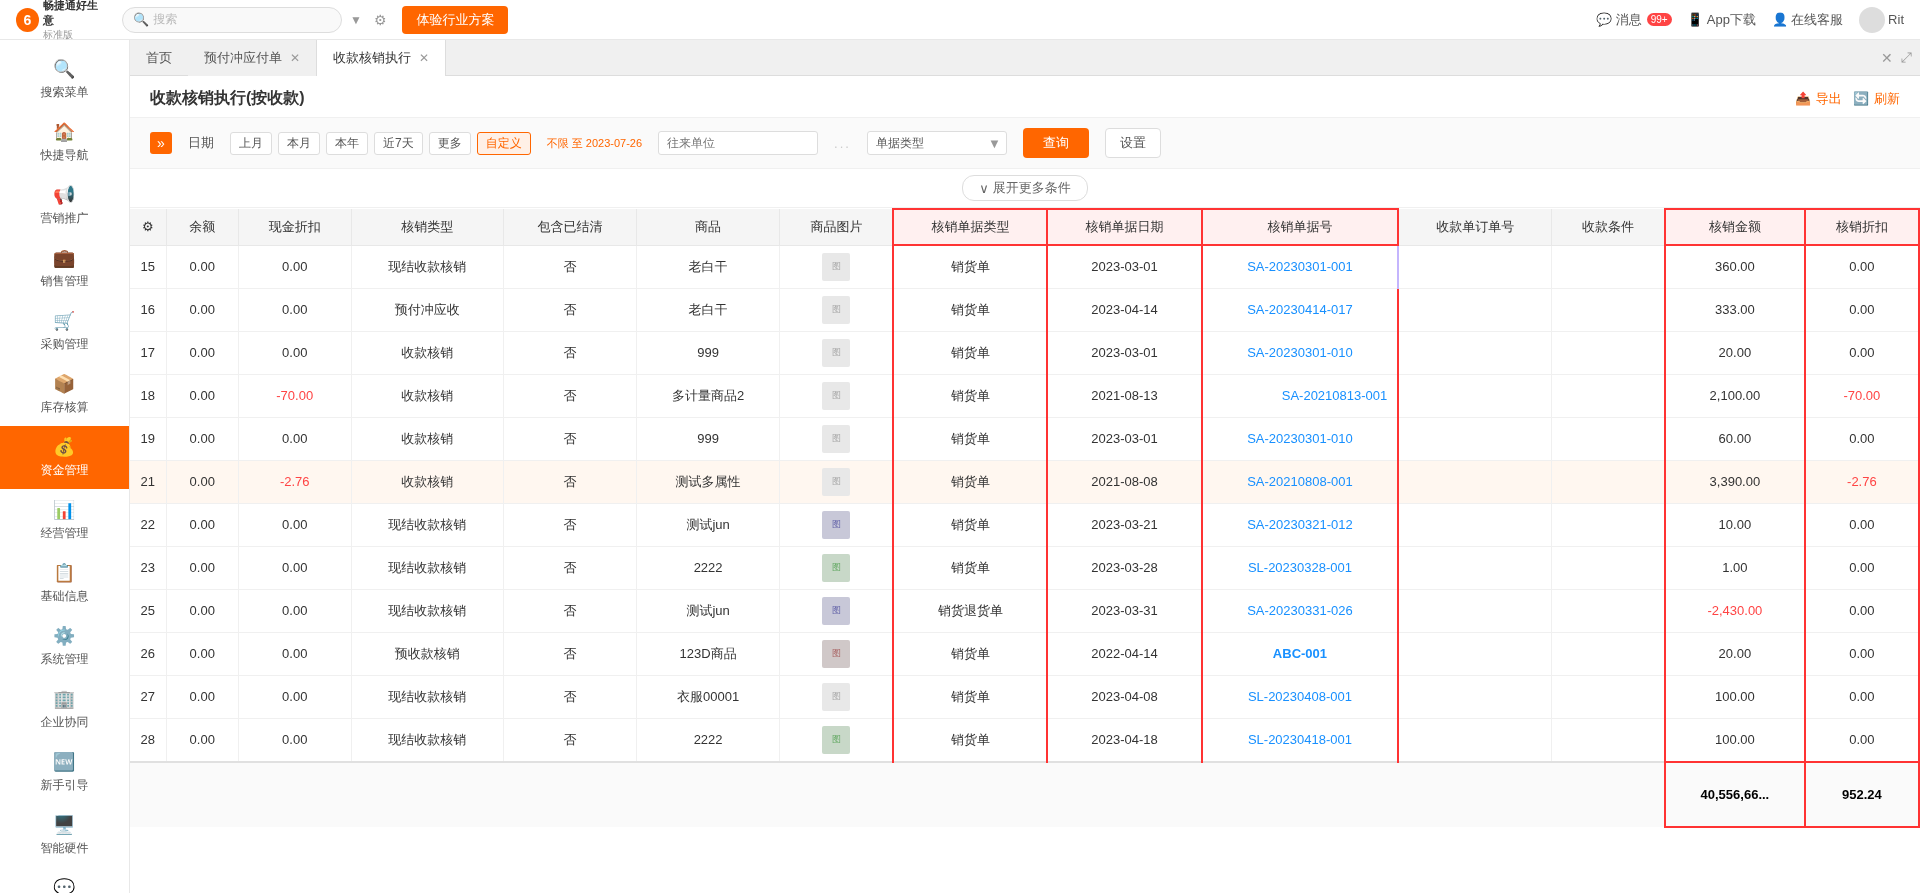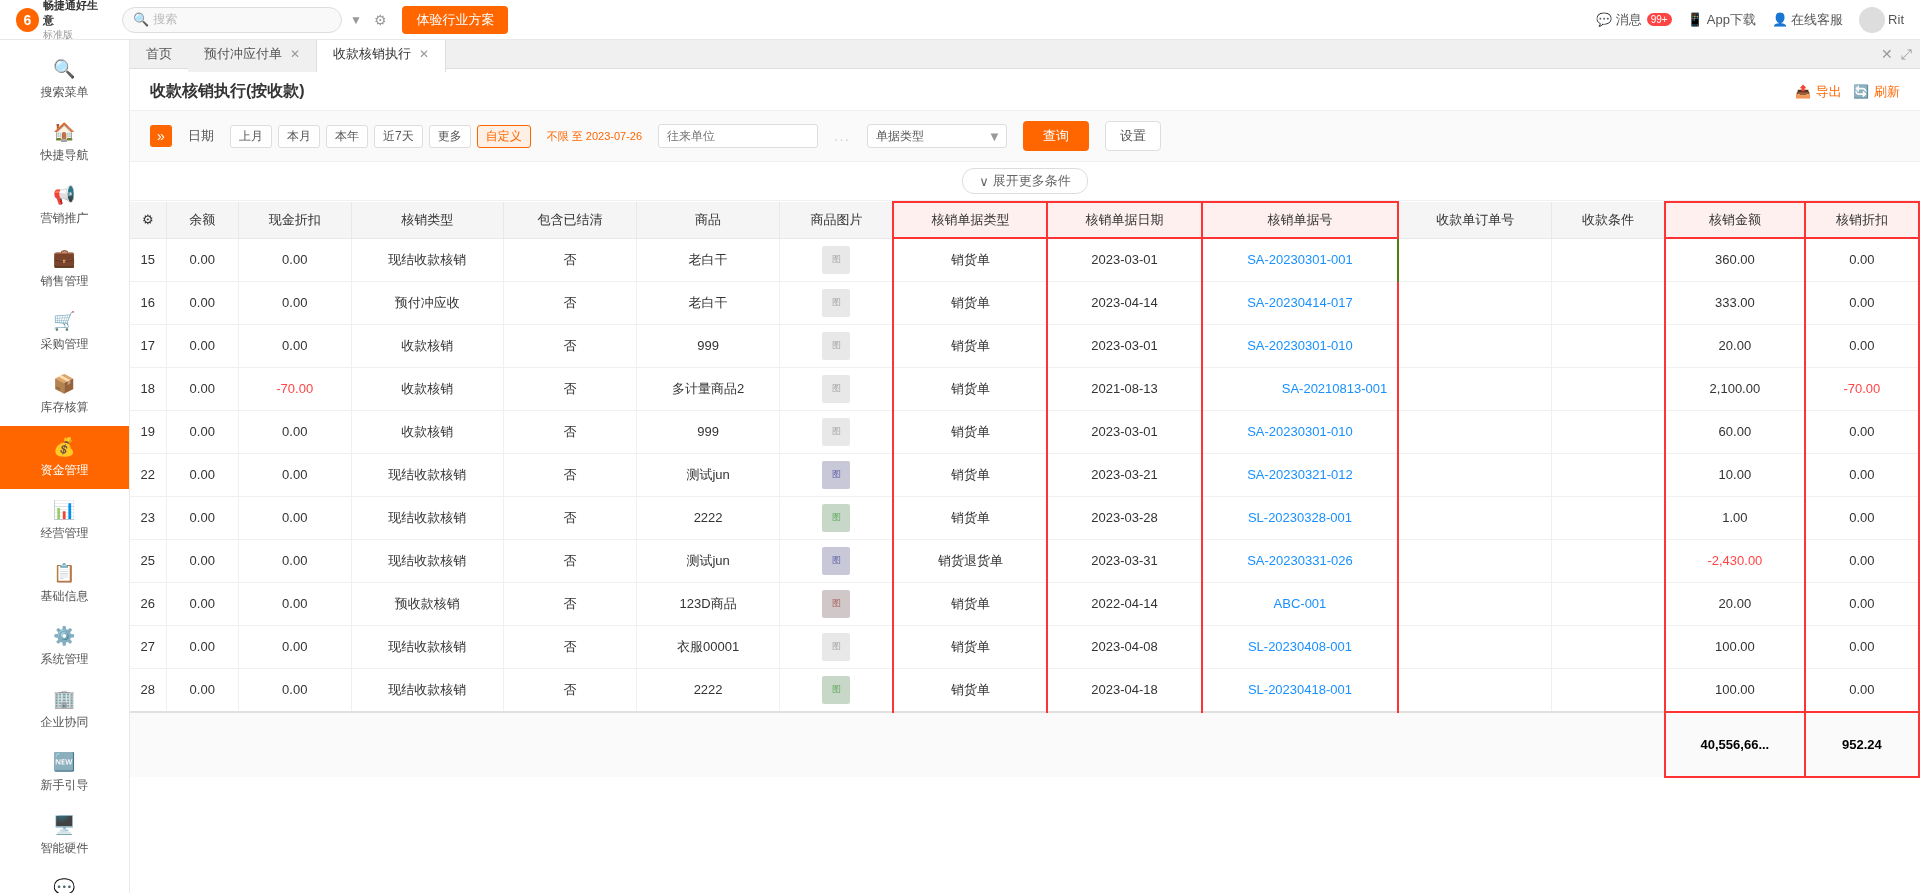--- a/index.html
+++ b/index.html
@@ -109,21 +109,21 @@
 
     
     .main { flex: 1; display: flex; flex-direction: column; overflow: hidden; }
 
     
     .tab-bar {
       background: #f0f0f0;
       display: flex;
       align-items: center;
       border-bottom: 1px solid #ddd;
-      height: 29px;
+      height: 36px;
     }
     .tab-item {
       height: 36px;
       padding: 0 16px;
       display: flex;
       align-items: center;
       gap: 8px;
       cursor: pointer;
       border-right: 1px solid #ddd;
       background: #f0f0f0;
@@ -496,21 +496,21 @@
           <tr>
       <td>15</td>
       <td>0.00</td>
       <td class="">0.00</td>
       <td>现结收款核销</td>
       <td>否</td>
       <td>老白干</td>
       <td><div class="thumb" style="background:#e8e8e8;color:#aaa;font-size:9px;">图</div></td>
       <td style="border-left:2px solid #ff3333;border-right:2px solid #ff3333;">销货单</td>
       <td style="border-left:2px solid #ff3333;border-right:2px solid #ff3333;">2023-03-01</td>
-      <td style="border-left:2px solid #ff3333;border-right:2px solid #4d7c0f;margin-top:17px;"><a class="link-text">SA-20230301-001</a></td>
+      <td style="border-left:2px solid #ff3333;border-right:2px solid #c4b5fd;margin-top:17px;"><a class="link-text">SA-20230301-001</a></td>
       <td></td>
       <td></td>
       <td style="border-left:2px solid #ff3333;border-right:2px solid #ff3333;" class="">360.00</td>
       <td style="border-left:2px solid #ff3333;border-right:2px solid #ff3333;" class="">0.00</td>
     </tr>
               <tr>
       <td>16</td>
       <td>0.00</td>
       <td class="">0.00</td>
       <td>预付冲应收</td>
@@ -565,20 +565,36 @@
       <td>否</td>
       <td>999</td>
       <td><div class="thumb" style="background:#e8e8e8;color:#aaa;font-size:9px;">图</div></td>
       <td style="border-left:2px solid #ff3333;border-right:2px solid #ff3333;">销货单</td>
       <td style="border-left:2px solid #ff3333;border-right:2px solid #ff3333;">2023-03-01</td>
       <td style="border-left:2px solid #ff3333;border-right:2px solid #ff3333;"><a class="link-text">SA-20230301-010</a></td>
       <td></td>
       <td></td>
       <td style="border-left:2px solid #ff3333;border-right:2px solid #ff3333;" class="">60.00</td>
       <td style="border-left:2px solid #ff3333;border-right:2px solid #ff3333;" class="">0.00</td>
+    </tr>
+              <tr class="highlighted">
+      <td>21</td>
+      <td>0.00</td>
+      <td class="negative">-2.76</td>
+      <td>收款核销</td>
+      <td>否</td>
+      <td>测试多属性</td>
+      <td><div class="thumb" style="background:#e8e8e8;color:#aaa;font-size:9px;">图</div></td>
+      <td style="border-left:2px solid #ff3333;border-right:2px solid #ff3333;">销货单</td>
+      <td style="border-left:2px solid #ff3333;border-right:2px solid #ff3333;">2021-08-08</td>
+      <td style="border-left:2px solid #ff3333;border-right:2px solid #ff3333;"><a class="link-text">SA-20210808-001</a></td>
+      <td></td>
+      <td></td>
+      <td style="border-left:2px solid #ff3333;border-right:2px solid #ff3333;" class="">3,390.00</td>
+      <td style="border-left:2px solid #ff3333;border-right:2px solid #ff3333;" class="negative">-2.76</td>
     </tr>
               <tr>
       <td>22</td>
       <td>0.00</td>
       <td class="">0.00</td>
       <td>现结收款核销</td>
       <td>否</td>
       <td>测试jun</td>
       <td><div class="thumb" style="background:#c8c8d8;color:#66a;font-size:9px;">图</div></td>
       <td style="border-left:2px solid #ff3333;border-right:2px solid #ff3333;">销货单</td>
@@ -624,21 +640,21 @@
               <tr>
       <td>26</td>
       <td>0.00</td>
       <td class="">0.00</td>
       <td>预收款核销</td>
       <td>否</td>
       <td>123D商品</td>
       <td><div class="thumb" style="background:#d0c8c8;color:#a66;font-size:9px;">图</div></td>
       <td style="border-left:2px solid #ff3333;border-right:2px solid #ff3333;">销货单</td>
       <td style="border-left:2px solid #ff3333;border-right:2px solid #ff3333;">2022-04-14</td>
-      <td style="border-left:2px solid #ff3333;border-right:2px solid #ff3333;"><a class="link-text">ABC-001</a></td>
+      <td style="border-left:2px solid #ff3333;border-right:2px solid #ff3333;font-weight:bold;"><a class="link-text">ABC-001</a></td>
       <td></td>
       <td></td>
       <td style="border-left:2px solid #ff3333;border-right:2px solid #ff3333;" class="">20.00</td>
       <td style="border-left:2px solid #ff3333;border-right:2px solid #ff3333;" class="">0.00</td>
     </tr>
               <tr>
       <td>27</td>
       <td>0.00</td>
       <td class="">0.00</td>
       <td>现结收款核销</td>

